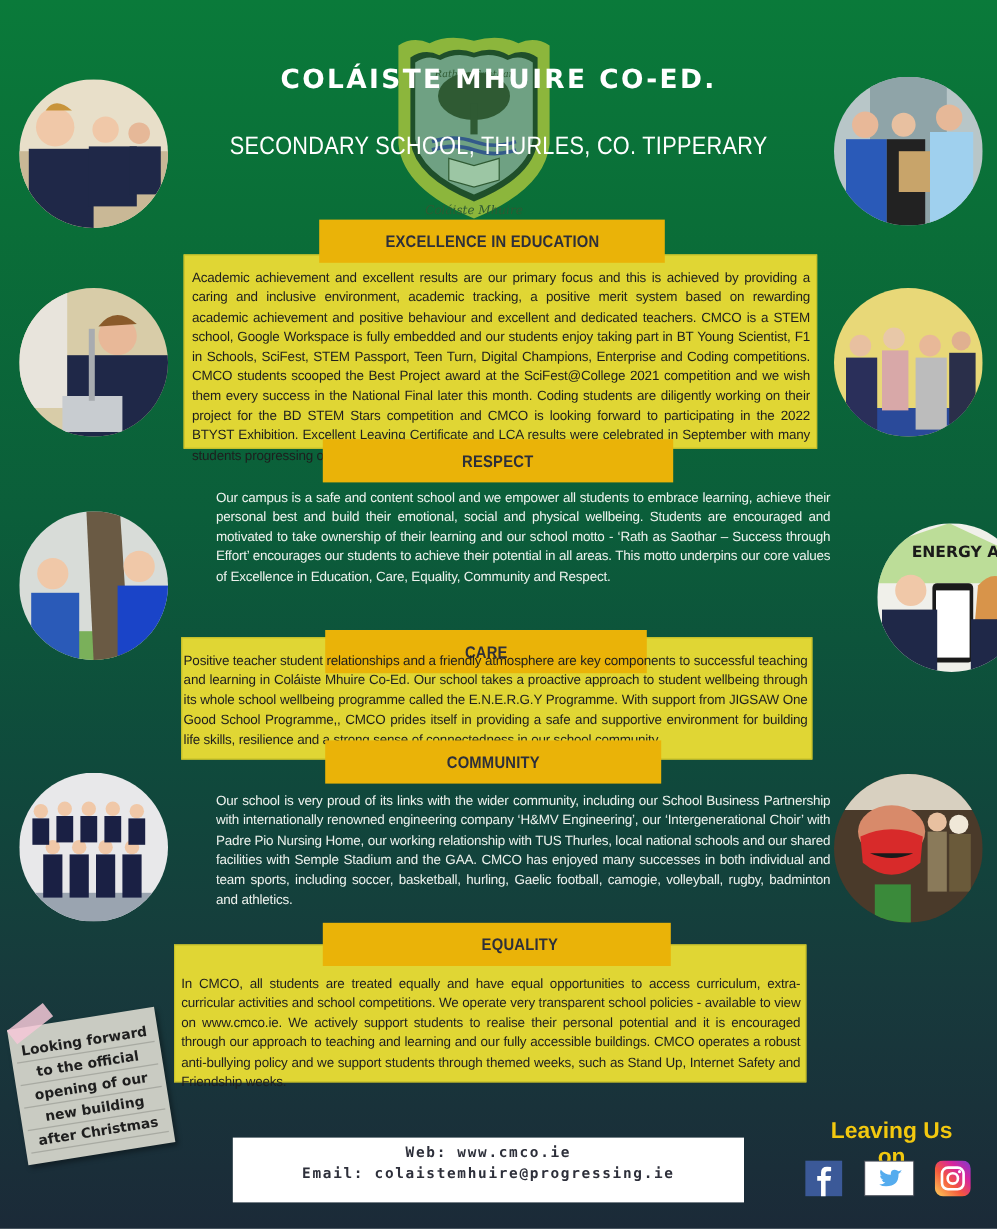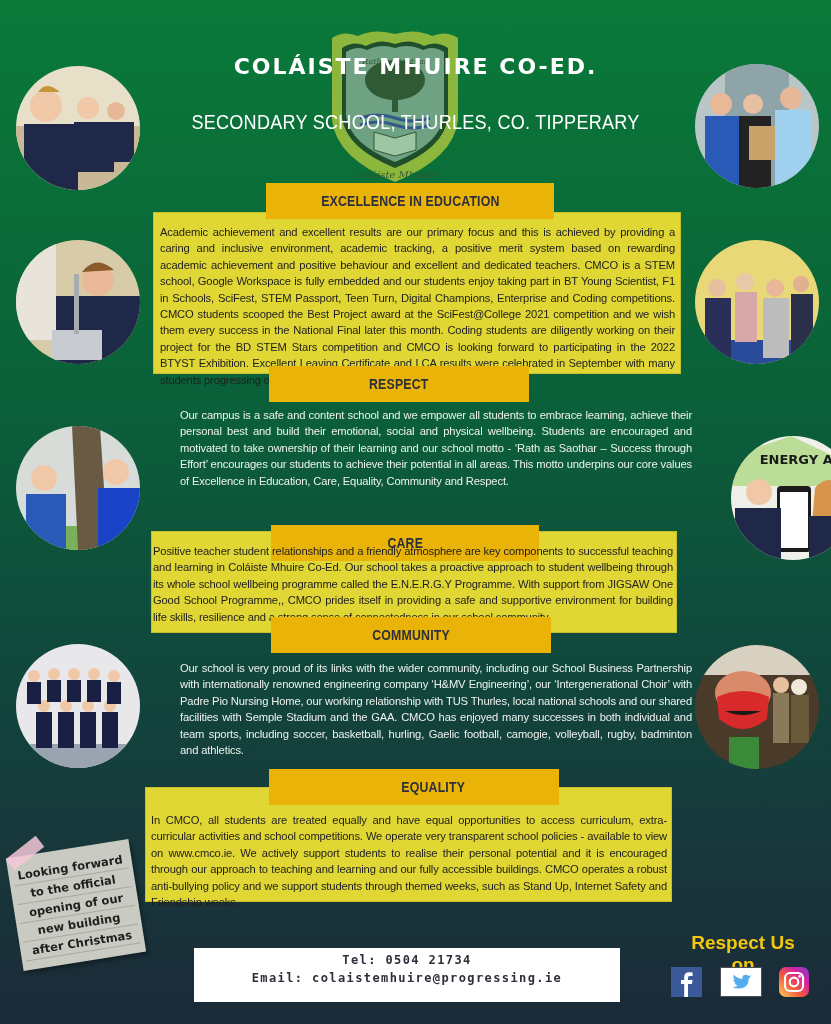--- a/index.html
+++ b/index.html
@@ -218,21 +218,21 @@
       <rect x="96" y="50" width="18" height="48" fill="#6a5a3a"></rect>
     </svg>
 </div>
 
 <div class="yellow-box" style="left:153px; top:212px; width:528px; height:162px;"></div>
 <div class="heading-box" style="left:266px; top:183px; width:288px;">
     <span>EXCELLENCE IN EDUCATION</span>
   </div>
 <div class="body-text on-yellow" style="left:160px; top:224px; width:515px;">Academic achievement and excellent results are our primary focus and this is achieved by providing a caring and inclusive environment, academic tracking, a positive merit system based on rewarding academic achievement and positive behaviour and excellent and dedicated teachers. CMCO is a STEM school, Google Workspace is fully embedded and our students enjoy taking part in BT Young Scientist, F1 in Schools, SciFest, STEM Passport, Teen Turn, Digital Champions, Enterprise and Coding competitions. CMCO students scooped the Best Project award at the SciFest@College 2021 competition and we wish them every success in the National Final later this month. Coding students are diligently working on their project for the BD STEM Stars competition and CMCO is looking forward to participating in the 2022 BTYST Exhibition. Excellent Leaving Certificate and LCA results were celebrated in September with many students progressing onto higher education.</div>
 
-<div class="heading-box" style="left:269px; top:366px; width:260px;">
+<div class="heading-box" style="left:269px; top:366px; width:292px;">
     <span>RESPECT</span>
   </div>
 <div class="body-text on-green" style="left:164px; top:407px; width:512px;">Our campus is a safe and content school and we empower all students to embrace learning, achieve their personal best and build their emotional, social and physical wellbeing. Students are encouraged and motivated to take ownership of their learning and our school motto - ‘Rath as Saothar – Success through Effort’ encourages our students to achieve their potential in all areas. This motto underpins our core values of Excellence in Education, Care, Equality, Community and Respect.</div>
 
 <div class="yellow-box" style="left:151px; top:531px; width:526px; height:102px;"></div>
 <div class="heading-box" style="left:271px; top:525px; width:268px;">
     <span>CARE</span>
   </div>
 <div class="body-text on-yellow" style="left:153px; top:543px; width:520px;">Positive teacher student relationships and a friendly atmosphere are key components to successful teaching and learning in Coláiste Mhuire Co-Ed. Our school takes a proactive approach to student wellbeing through its whole school wellbeing programme called the E.N.E.R.G.Y Programme. With support from JIGSAW One Good School Programme,, CMCO prides itself in providing a safe and supportive environment for building life skills, resilience and a strong sense of connectedness in our school community.</div>
 
@@ -250,25 +250,25 @@
 <div class="note">
   <span class="note-line">Looking forward</span>
   <span class="note-line">to the official</span>
   <span class="note-line">opening of our</span>
   <span class="note-line">new building</span>
   <span class="note-line">after Christmas</span>
 </div>
 <div class="tape"></div>
 
 <div class="contact-box">
-  <span class="contact-line">Tel: 0504 21734</span>
+  <span class="contact-line">Web: www.cmco.ie</span>
   <span class="contact-line">Email: colaistemhuire@progressing.ie</span>
 </div>
 
-<div class="follow">Respect Us on</div>
+<div class="follow">Leaving Us on</div>
 <div class="social" style="left:671px; width:31px;">
   <svg viewBox="0 0 31 30">
       <rect width="31" height="30" fill="#3b5998"></rect>
       <path d="M17 30 L17 17 L21 17 L21.5 13 L17 13 L17 10.5 Q17 9 18.6 9 L21.6 9 L21.6 5.5 Q20 5.3 18.2 5.3 Q13.2 5.3 13.2 10 L13.2 13 L10 13 L10 17 L13.2 17 L13.2 30 Z" fill="#ffffff"></path>
     </svg>
 </div>
 <div class="social" style="left:720px; width:42px;">
   <svg viewBox="0 0 42 30">
       <rect x="0.5" y="0.5" width="41" height="29" fill="#ffffff" stroke="#4a4f5a" stroke-width="1"></rect>
       <path d="M32 9.5 Q30.8 10 29.6 10.2 Q30.9 9.4 31.4 8 Q30.1 8.8 28.7 9 Q27.5 7.7 25.7 7.7 Q22.3 7.7 22.3 11.1 Q22.3 11.6 22.4 12 Q17.3 11.8 14 7.8 Q13.4 8.8 13.4 10 Q13.4 12 15 13 Q14.1 13 13.5 12.6 Q13.5 15.4 16.2 16 Q15.4 16.2 14.6 16 Q15.4 18.3 17.8 18.4 Q15.5 20.2 12.6 20 Q15.2 21.6 18.4 21.6 Q28.8 21.6 28.8 11.6 L28.8 11.2 Q30 10.4 32 9.5 Z" fill="#55acee"></path>

